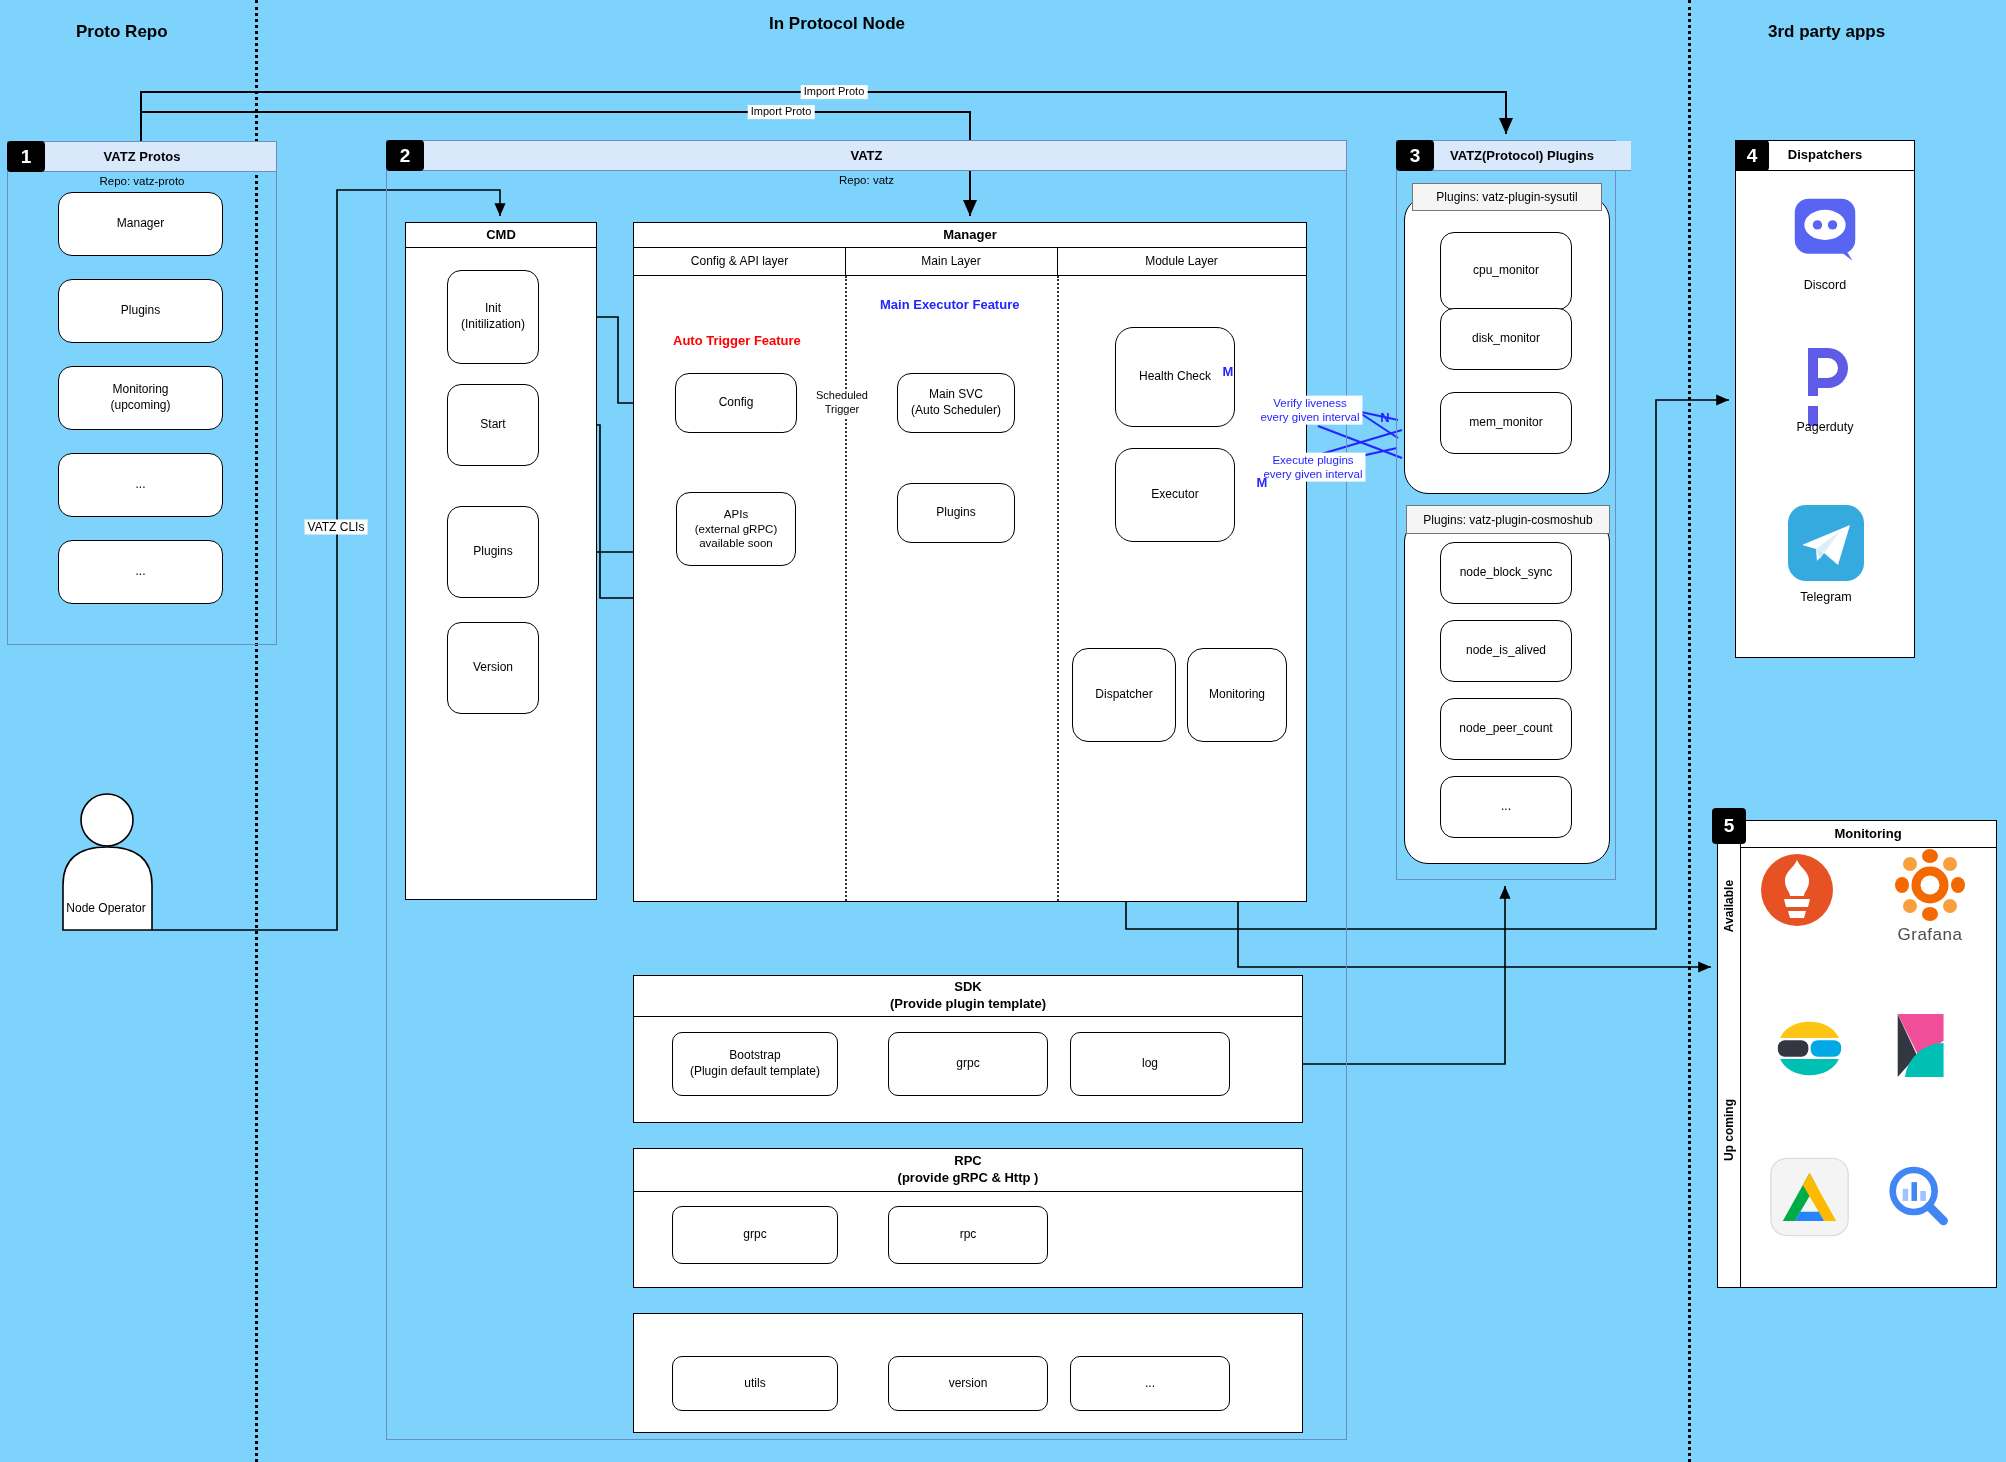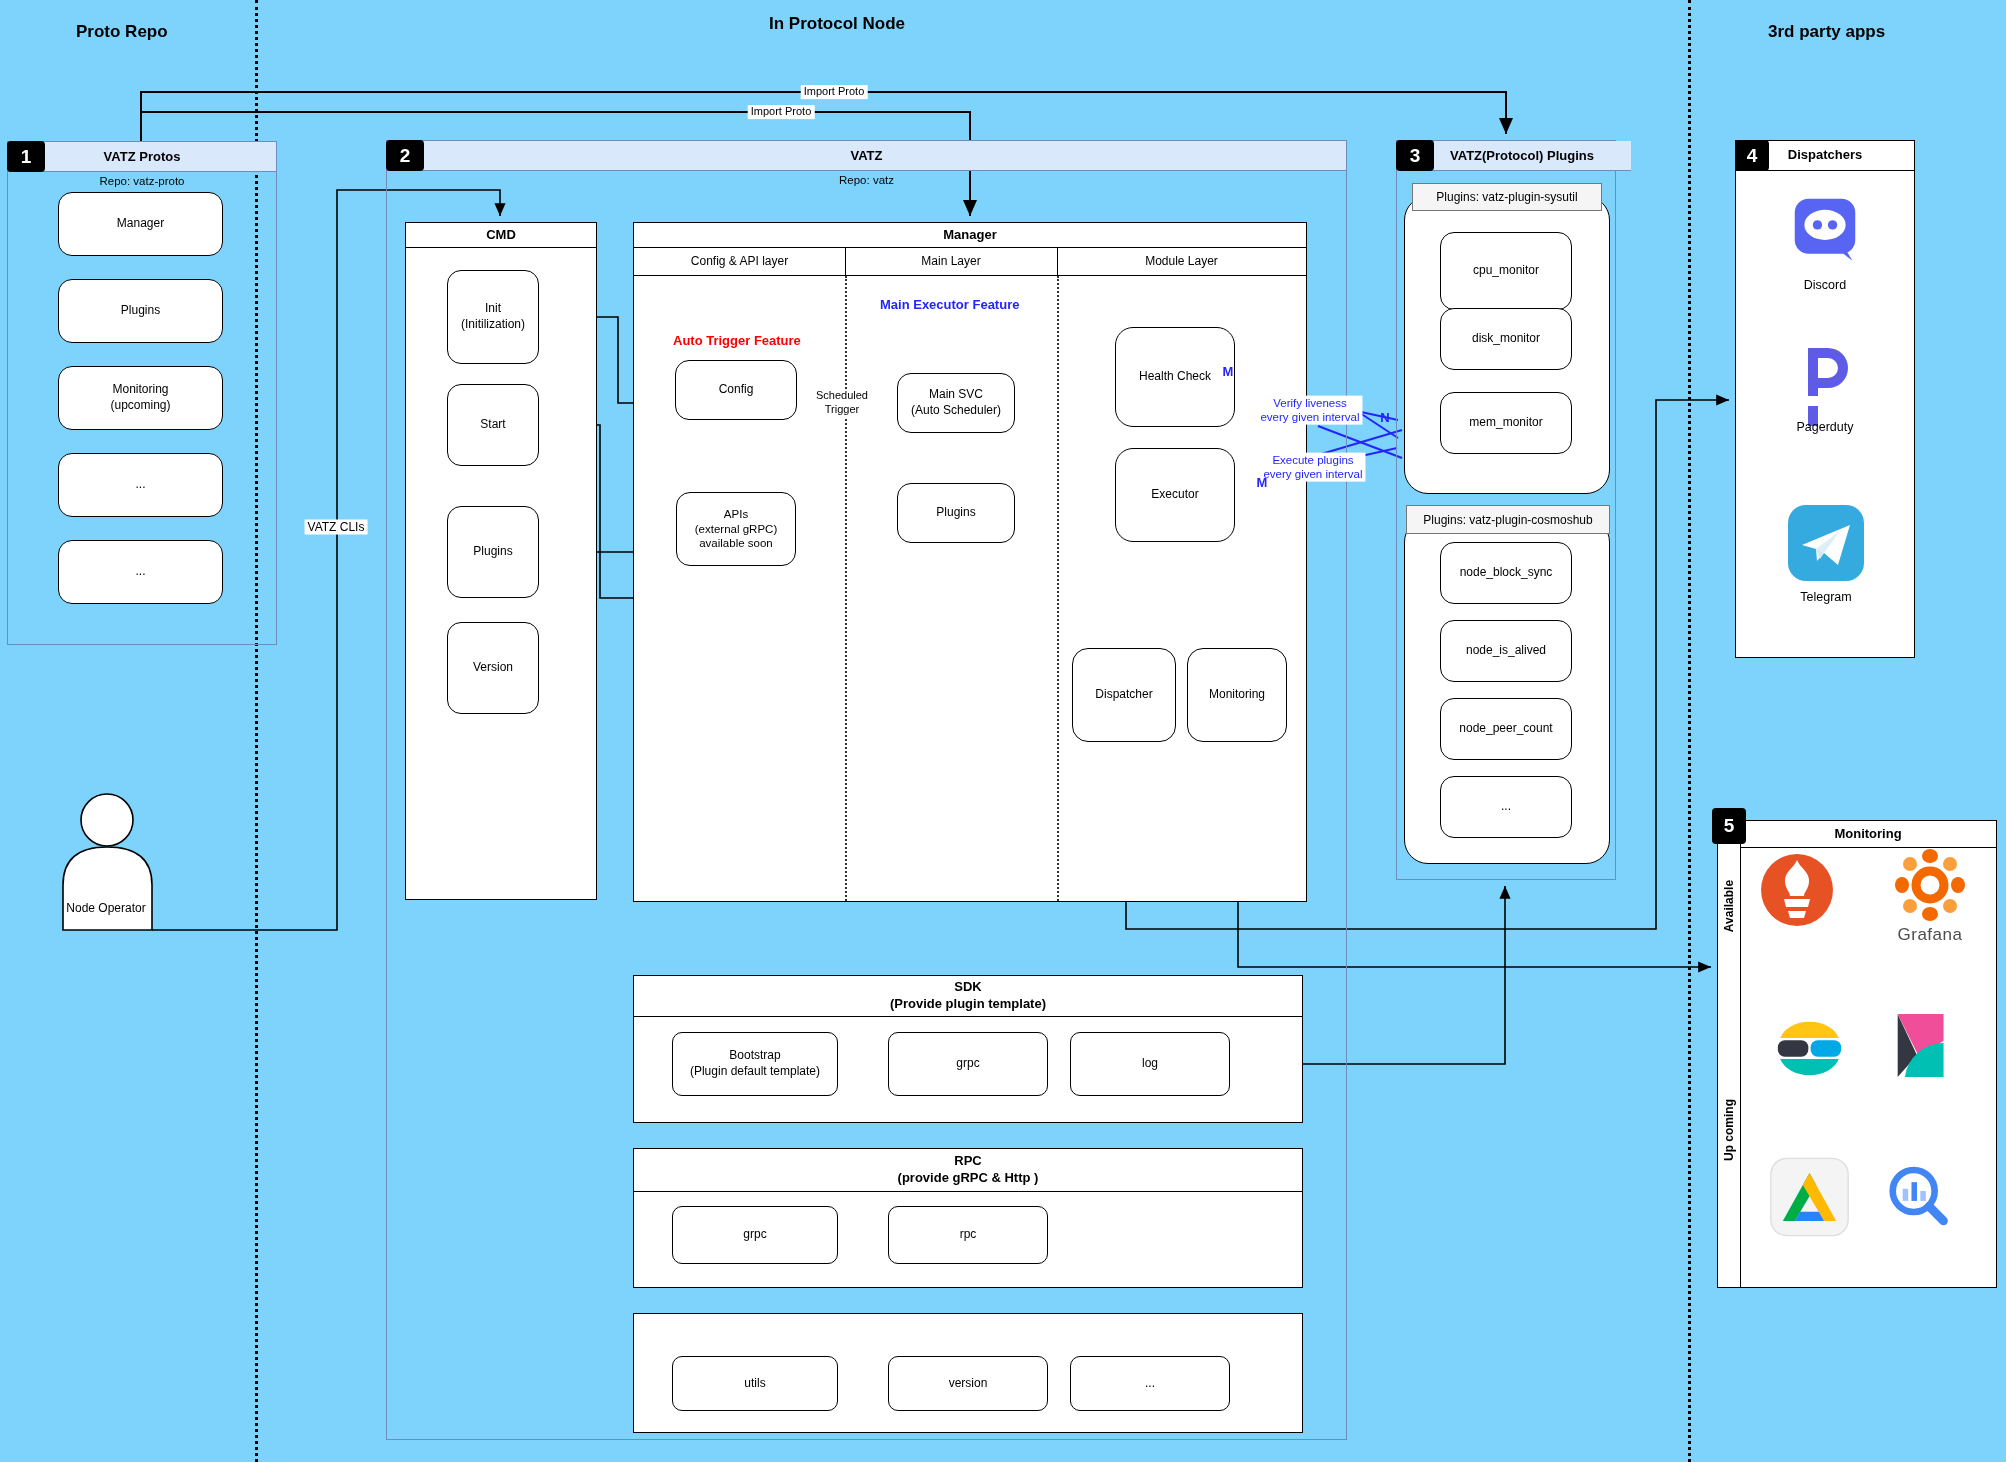--- a/index.html
+++ b/index.html
@@ -138,21 +138,21 @@
   <div class="colsep-solid" style="left:845px;top:248px;height:28px;"></div>
   <div class="colsep-solid" style="left:1057px;top:248px;height:28px;"></div>
   <div class="colsep-dot" style="left:845px;top:276px;height:625px;"></div>
   <div class="colsep-dot" style="left:1057px;top:276px;height:625px;"></div>
 
   <div class="dashedbox" style="left:665px;top:357px;width:362px;height:100px;"></div>
   <div class="lbl left red" style="left:670px;top:341px;font-size:13px;font-weight:bold;">Auto Trigger Feature</div>
   <div class="dashedbox blue" style="left:873px;top:319px;width:384px;height:246px;"></div>
   <div class="lbl left blu nobg" style="left:877px;top:305px;">Main Executor Feature</div>
 
-  <div class="node" style="left:675px;top:360px;width:122px;height:60px;">Config</div>
+  <div class="node" style="left:675px;top:373px;width:122px;height:60px;">Config</div>
   <div class="lbl" style="left:842px;top:403px;">Scheduled
 Trigger</div>
   <div class="node" style="left:897px;top:373px;width:118px;height:60px;">Main SVC
 (Auto Scheduler)</div>
   <div class="node" style="left:676px;top:492px;width:120px;height:74px;font-size:11.5px;">APIs
 (external gRPC)
 available soon</div>
   <div class="node" style="left:897px;top:483px;width:118px;height:60px;">Plugins</div>
   <div class="node" style="left:1115px;top:327px;width:120px;height:100px;border-radius:18px;">Health Check</div>
   <div class="node" style="left:1115px;top:448px;width:120px;height:94px;border-radius:18px;">Executor</div>

